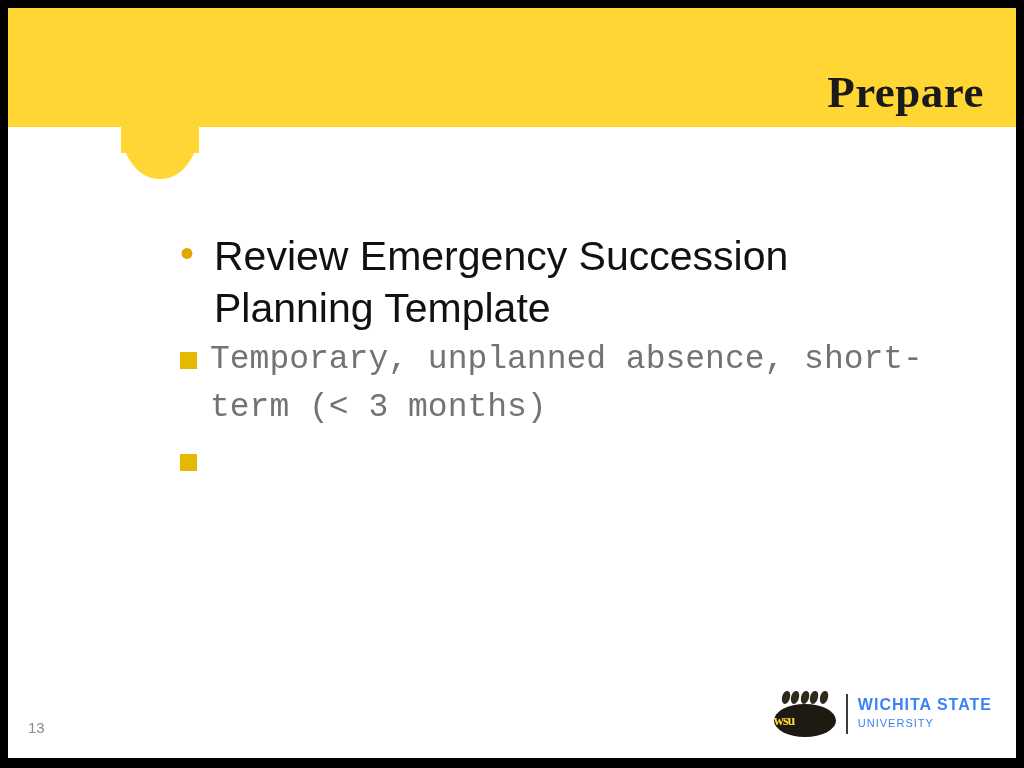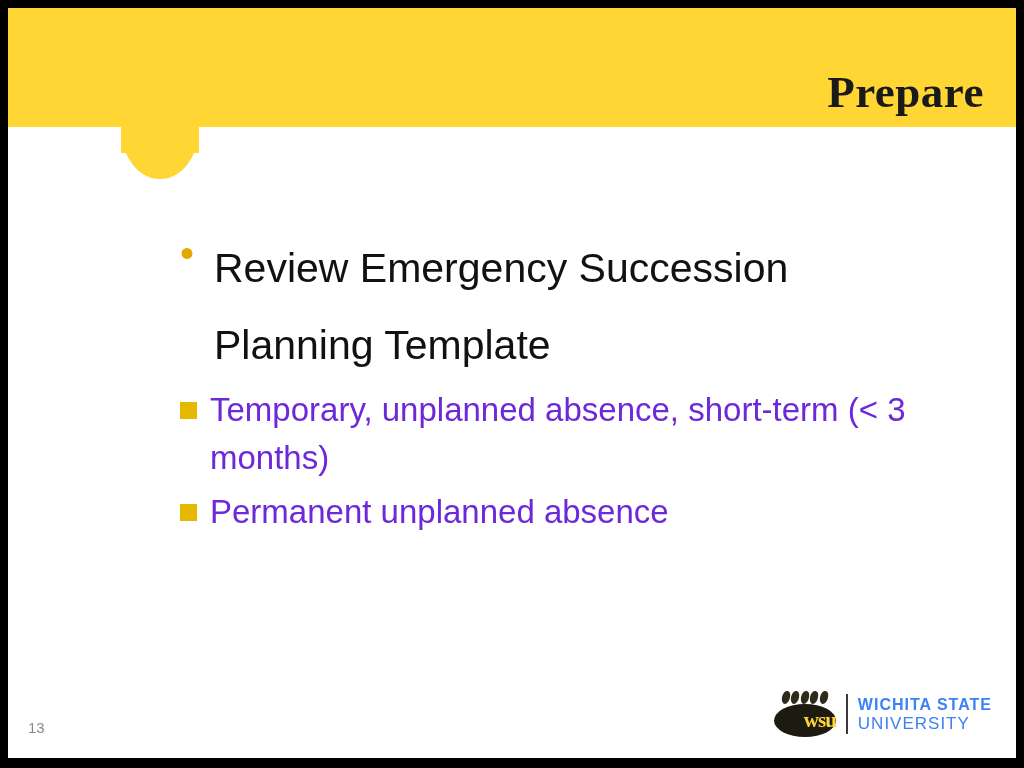--- a/index.html
+++ b/index.html
@@ -77,40 +77,40 @@
   .dot-marker {
     color: #e0a800;
     font-size: 40px;
     line-height: 46px;
     width: 34px;
     flex: 0 0 34px;
     text-align: left;
   }
   .lead-text {
     font-size: 41px;
-    line-height: 77px;
+    line-height: 52px;
     color: #111111;
     font-family: "Liberation Sans", sans-serif;
     max-width: 740px;
   }
   .sq-marker {
     flex: 0 0 30px;
     padding-top: 16px;
   }
   .sq-marker span {
     display: block;
     width: 17px;
     height: 17px;
     background: #e6b800;
   }
   .sub-text {
     font-size: 33px;
     line-height: 48px;
-    color: #6d28d9;
-    font-family: Liberation Sans, sans-serif;
+    color: #737373;
+    font-family: Liberation Mono, monospace;
     max-width: 790px;
   }
   .sub-row {
     display: flex;
     align-items: flex-start;
     margin-bottom: 6px;
   }
   .page-number {
     position: absolute;
     left: 20px;
@@ -155,43 +155,43 @@
     position: absolute;
     top: 13px;
     left: 0;
     width: 62px;
     height: 33px;
     border-radius: 50%;
     background: #1d1a12;
     color: #ffd633;
     font-family: "Liberation Serif", serif;
     font-weight: bold;
-    font-size: 21px;
+    font-size: 14px;
     line-height: 33px;
-    text-align: right;
+    text-align: left;
     letter-spacing: -1px;
   }
   .logo-divider {
     width: 2px;
     height: 40px;
     background: #3a3a3a;
     margin-right: 10px;
   }
   .logo-text {
     font-family: "Liberation Sans", sans-serif;
     color: #3b82f6;
     line-height: 19px;
   }
   .logo-text .l1 {
     font-size: 16px;
     font-weight: bold;
     letter-spacing: 1px;
   }
   .logo-text .l2 {
-    font-size: 17px;
+    font-size: 11px;
     letter-spacing: 1px;
   }
 </style>
 </head>
 <body>
 
 <div class="slide">
 
   <div class="banner"></div>
   <div class="banner-tab"></div>
@@ -210,21 +210,20 @@
           <span></span>
         </div>
       <div class="sub-text">Temporary, unplanned absence, short-term (&lt; 3 months)</div>
     </div>
 
 
     <div class="sub-row">
       <div class="sq-marker">
           <span></span>
         </div>
-      <div class="sub-text">Permanent unplanned absence</div>
     </div>
 
   </div>
 
   <div class="page-number">13</div>
 
   <div class="logo">
     <div class="logo-mark">
       <div class="logo-wheat">
         <i></i>

